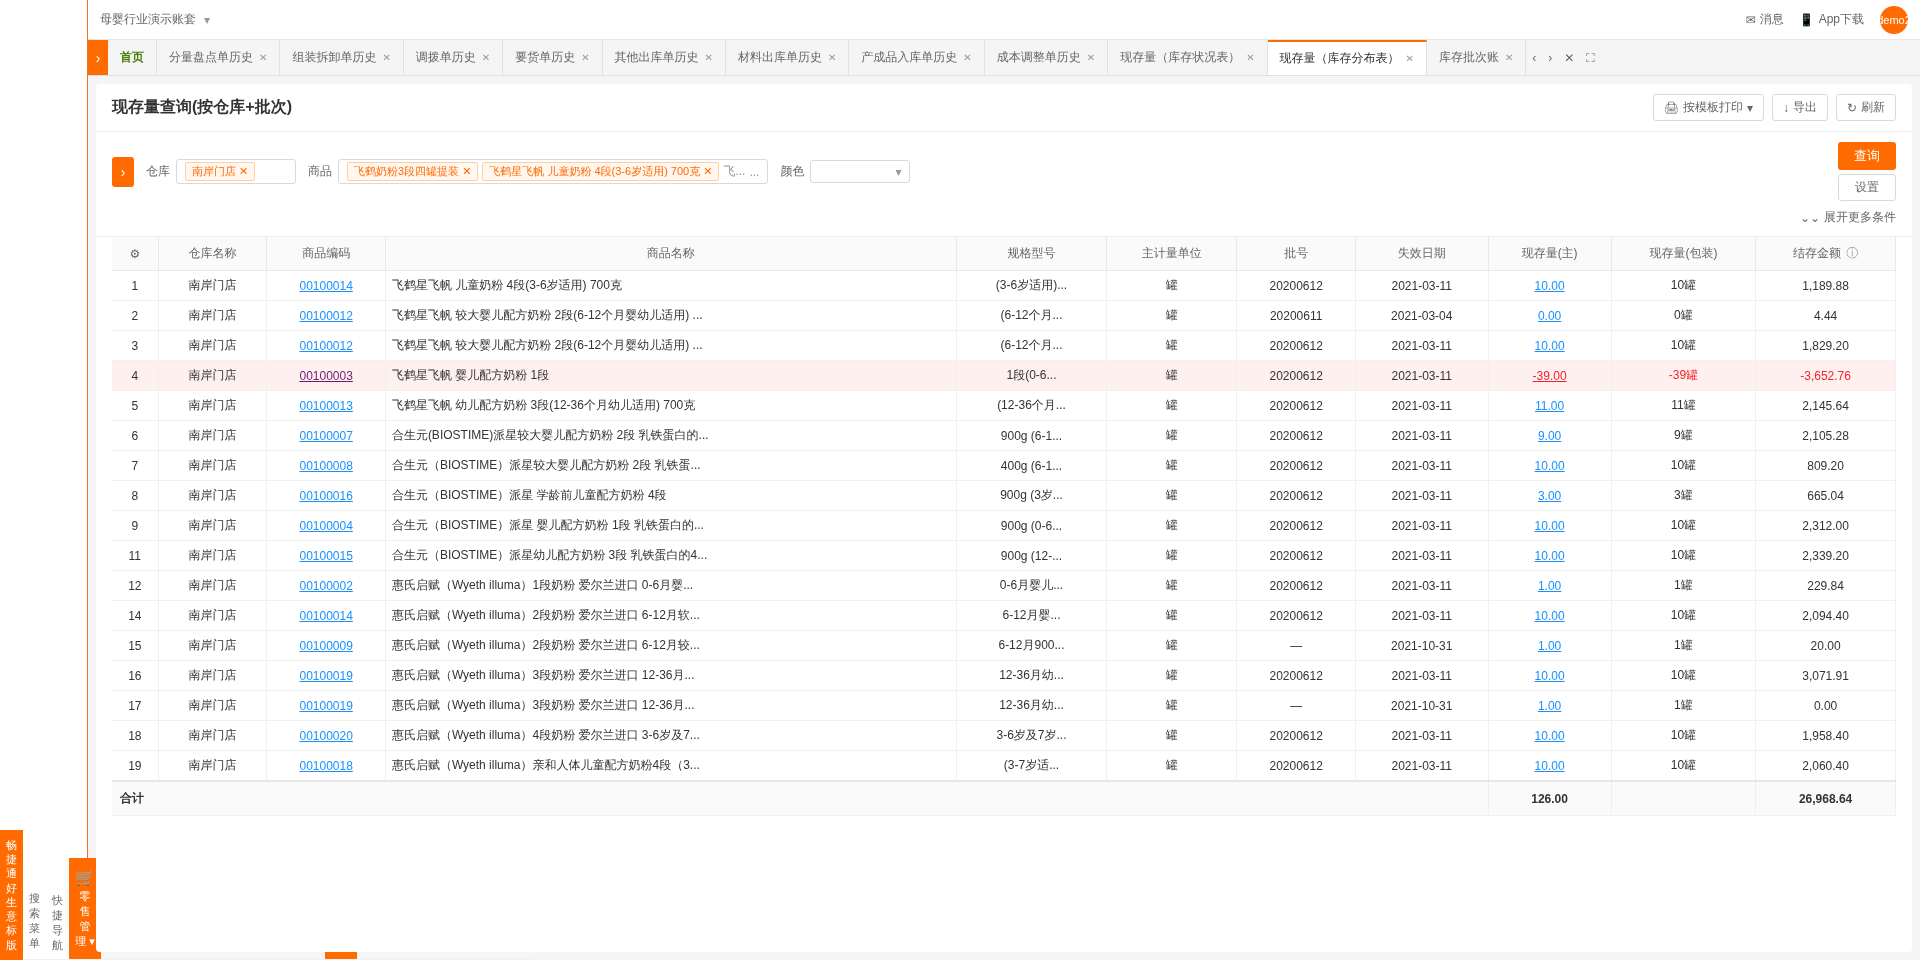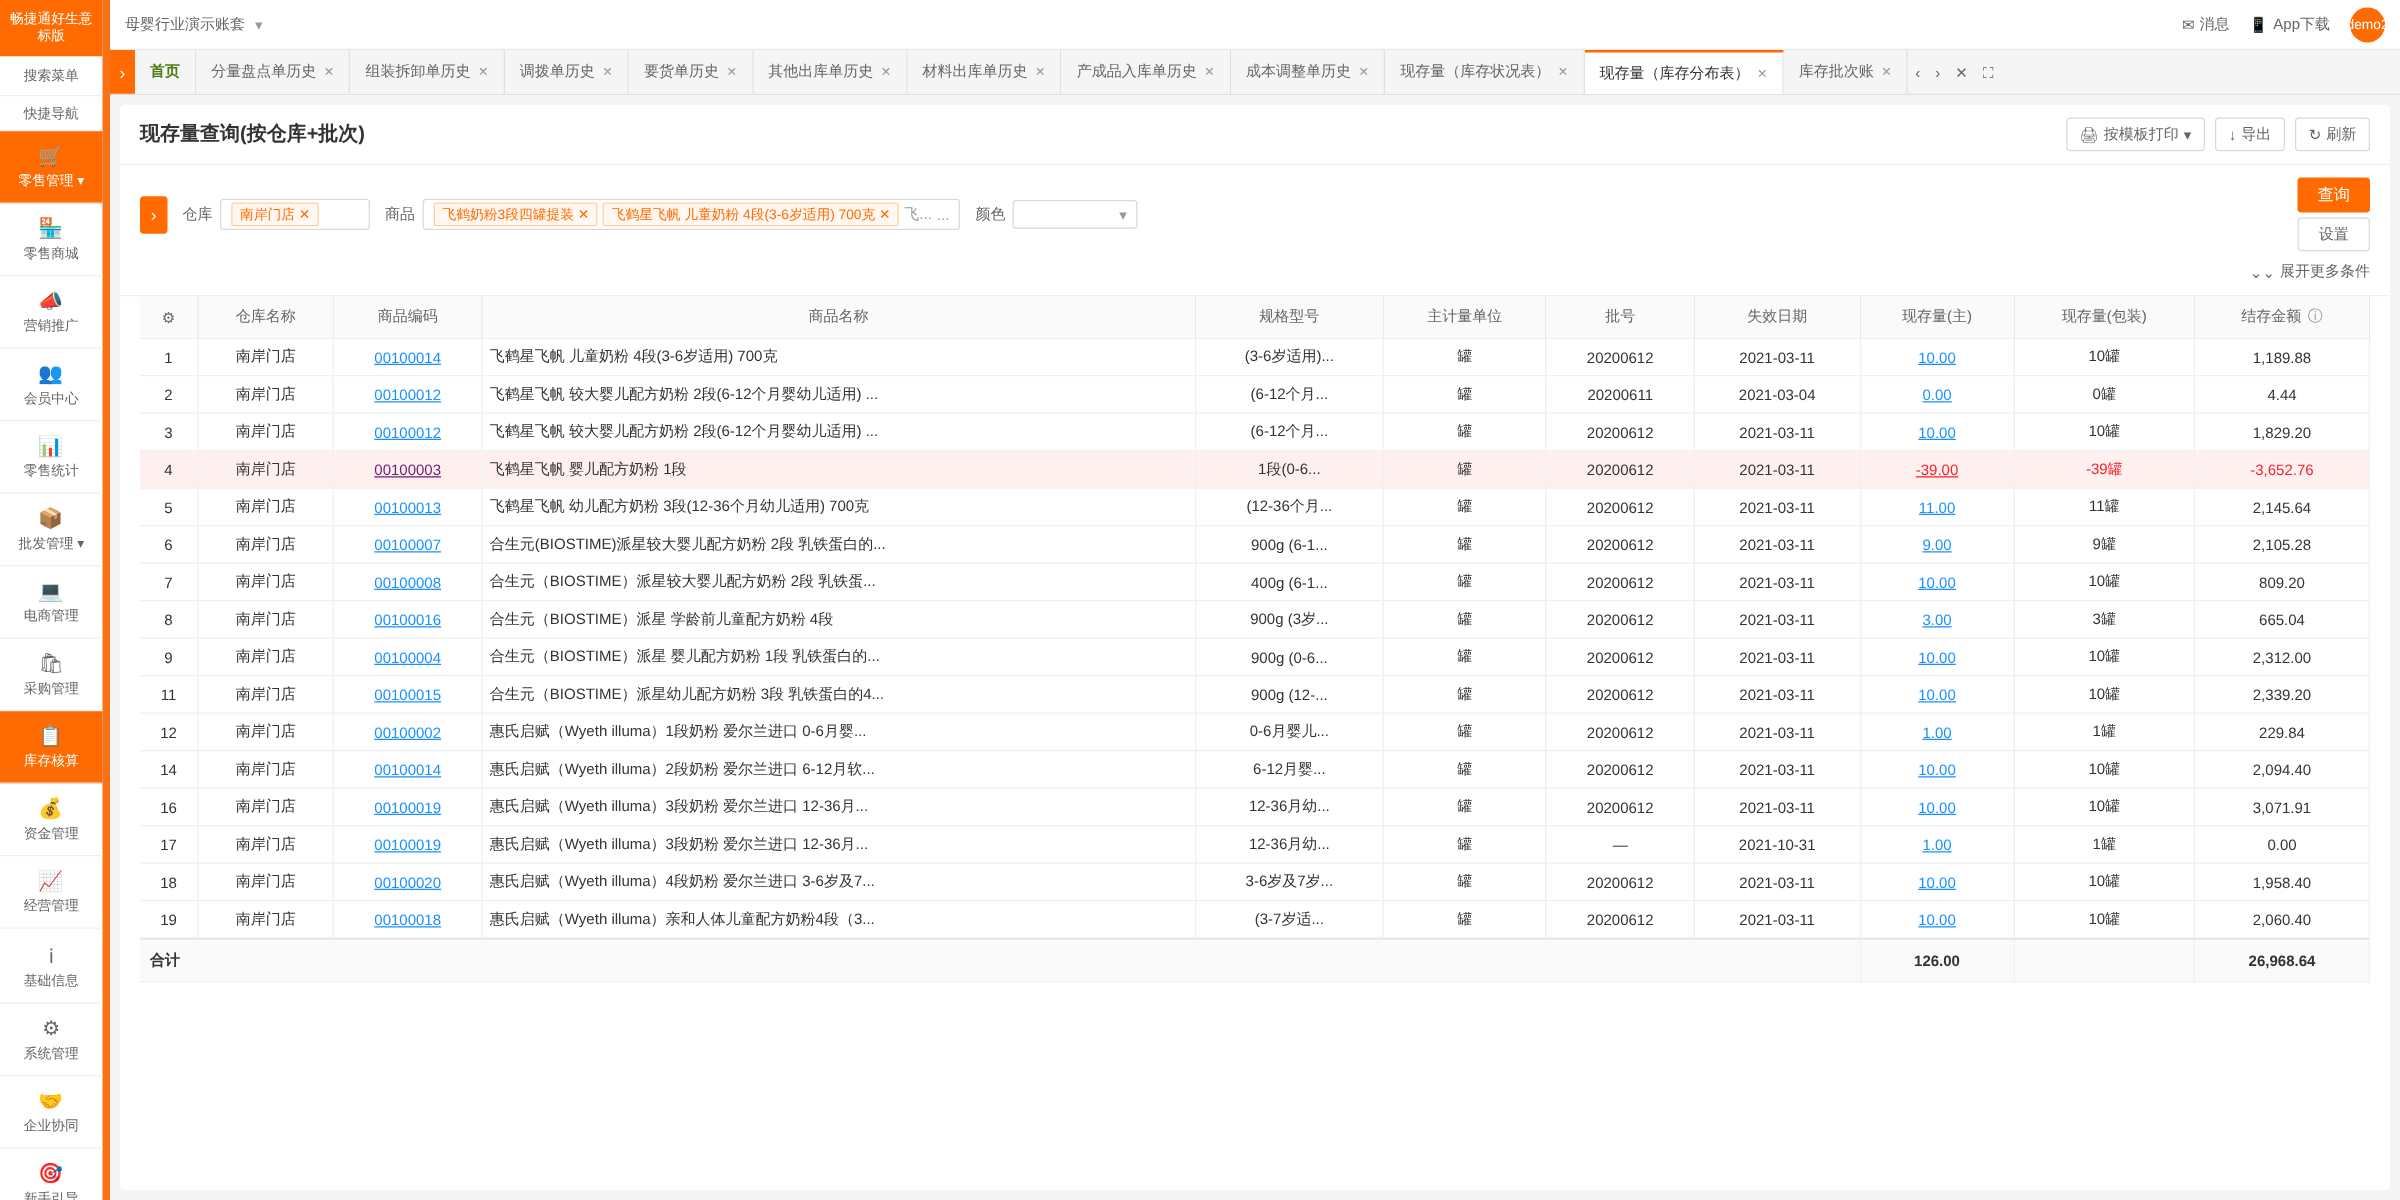--- a/index.html
+++ b/index.html
@@ -1,19 +1,19 @@
 <!DOCTYPE html>
 <html><head>
   <meta charset="utf-8">
   <style>
     * { margin: 0; padding: 0; box-sizing: border-box; }
     body { font-family: 'Microsoft YaHei', Arial, sans-serif; font-size: 12px; background: #f5f5f5; color: #333; width: 1920px; height: 960px; overflow: hidden; display: flex; }
 
     
-    .sidebar { width: 88px; background: #fff; border-right: 6px solid #f97316; display: flex; flex-direction: column; align-items: flex-end; }
+    .sidebar { width: 88px; background: #fff; border-right: 1px solid #f97316; display: flex; flex-direction: row; align-items: flex-end; }
     .sidebar-logo { width: 100%; background: #ff6b00; padding: 8px 6px; text-align: center; }
     .sidebar-logo-text { color: #fff; font-size: 11px; line-height: 1.3; }
     .sidebar-search { padding: 8px 6px; text-align: center; color: #666; font-size: 11px; cursor: pointer; border-bottom: 1px solid #f0f0f0; width: 100%; }
     .sidebar-nav { padding: 6px; text-align: center; color: #666; font-size: 11px; cursor: pointer; border-bottom: 1px solid #f0f0f0; width: 100%; }
     .sidebar-item { padding: 10px 6px; text-align: center; color: #666; font-size: 11px; cursor: pointer; width: 100%; border-bottom: 1px solid #f0f0f0; }
     .sidebar-item.active { background: #ff6b00; color: #fff; }
     .sidebar-item .icon { font-size: 16px; margin-bottom: 2px; }
 
     
     .main { flex: 1; display: flex; flex-direction: column; overflow: hidden; }
@@ -471,20 +471,33 @@
     <td class="left" style="max-width:320px;overflow:hidden;text-overflow:ellipsis;">惠氏启赋（Wyeth illuma）2段奶粉 爱尔兰进口 6-12月软...</td>
     <td>6-12月婴...</td>
     <td>罐</td>
     <td>20200612</td>
     <td>2021-03-11</td>
     <td class="link-text">10.00</td>
     <td class="">10罐</td>
     <td class="">2,094.40</td>
   </tr>
             <tr>
+    <td>15</td>
+    <td>南岸门店</td>
+    <td style="color:#1890ff;text-decoration:underline;cursor:pointer;">00100009</td>
+    <td class="left" style="max-width:320px;overflow:hidden;text-overflow:ellipsis;">惠氏启赋（Wyeth illuma）2段奶粉 爱尔兰进口 6-12月较...</td>
+    <td>6-12月900...</td>
+    <td>罐</td>
+    <td>—</td>
+    <td>2021-10-31</td>
+    <td class="link-text">1.00</td>
+    <td class="">1罐</td>
+    <td class="">20.00</td>
+  </tr>
+            <tr>
     <td>16</td>
     <td>南岸门店</td>
     <td style="color:#1890ff;text-decoration:underline;cursor:pointer;">00100019</td>
     <td class="left" style="max-width:320px;overflow:hidden;text-overflow:ellipsis;">惠氏启赋（Wyeth illuma）3段奶粉 爱尔兰进口 12-36月...</td>
     <td>12-36月幼...</td>
     <td>罐</td>
     <td>20200612</td>
     <td>2021-03-11</td>
     <td class="link-text">10.00</td>
     <td class="">10罐</td>

